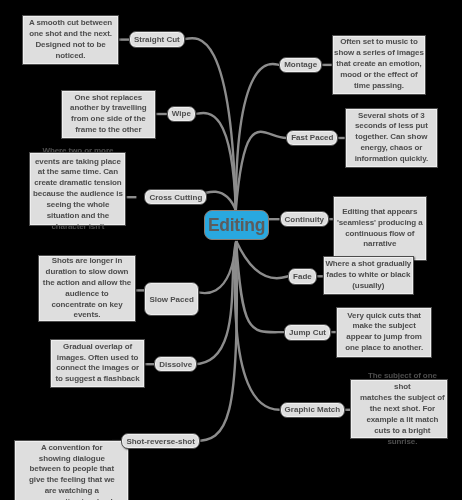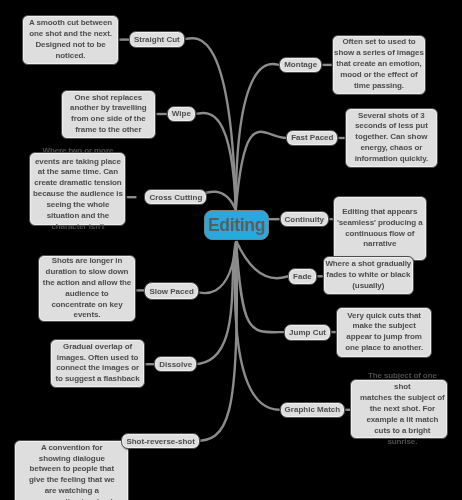--- a/index.html
+++ b/index.html
@@ -3,21 +3,21 @@
 <meta charset="utf-8">
 <style>
   html,body{margin:0;padding:0;background:#000;}
   #stage{position:relative;width:462px;height:500px;background:#000;overflow:hidden;
     font-family:"Liberation Sans", sans-serif;-webkit-font-smoothing:antialiased;}
   svg.links{position:absolute;left:0;top:0;width:462px;height:500px;}
   .node{position:absolute;box-sizing:border-box;
     background:#dedede;border:1px solid #4c4c4c;color:#4d4d4d;font-weight:bold;
     box-shadow:inset 0 0 0 1px #f0f0f0, 1px 1px 1.5px rgba(0,0,0,0.55);
     display:flex;align-items:center;justify-content:center;text-align:center;}
-  .detail{font-size:8px;line-height:10.85px;border-radius:6px;padding:2px 1px;white-space:pre-line;letter-spacing:-0.1px;}
+  .detail{font-size:8px;line-height:10.85px;border-radius:0;padding:2px 1px;white-space:pre-line;letter-spacing:-0.1px;}
   .label{font-size:8px;border-radius:7px;white-space:nowrap;padding:0 4px;}
   .root{position:absolute;box-sizing:border-box;background:#29a8df;border:1px solid #8a7b70;
     border-radius:8px;color:#5c5c5c;font-size:17.5px;font-weight:bold;letter-spacing:-0.3px;
     display:flex;align-items:center;justify-content:center;}
 </style>
 </head>
 <body>
 
 <div id="stage">
   <svg class="links" viewBox="0 0 462 500">
@@ -65,35 +65,35 @@
 seeing the whole
 situation and the
 character isn't</div>
       <div class="node label" style="left: 136.4px; top: 189px; height: 16.4px; margin-left: 8px;">Cross Cutting</div>
       <div class="node detail" style="left: 38.4px; top: 255.2px; width: 97.2px; height: 67px;">Shots are longer in
 duration to slow down
 the action and allow the
 audience to
 concentrate on key
 events.</div>
-      <div class="node label" style="left: 144.4px; top: 282.1px; height: 18px; border-radius: 8px;">Slow Paced</div>
+      <div class="node label" style="left: 144.4px; top: 282.1px; height: 34px;">Slow Paced</div>
       <div class="node detail" style="left: 49.9px; top: 339.2px; width: 95.3px; height: 48.4px;">Gradual overlap of
 images. Often used to
 connect the images or
 to suggest a flashback</div>
       <div class="node label" style="left: 154.2px; top: 355.9px; height: 16.6px;">Dissolve</div>
       <div class="node detail" style="left: 14.3px; top: 401.1px; width: 115px; height: 81.1px; margin-top: 39px;">A convention for
 showing dialogue
 between to people that
 give the feeling that we
 are watching a
 conversation in a 'real
 life' way.</div>
       <div class="node label" style="left: 121.4px; top: 432.9px; height: 16.5px;">Shot-reverse-shot</div>
-      <div class="node detail" style="left: 331.7px; top: 34.5px; width: 94.5px; height: 60px;">Often set to used to
+      <div class="node detail" style="left: 331.7px; top: 34.5px; width: 94.5px; height: 60px;">Often set to music to
 show a series of images
 that create an emotion,
 mood or the effect of
 time passing.</div>
       <div class="node label" style="left: 279.2px; top: 56.6px; height: 16.6px;">Montage</div>
       <div class="node detail" style="left: 344.7px; top: 107.6px; width: 93.3px; height: 60.2px;">Several shots of 3
 seconds of less put
 together. Can show
 energy, chaos or
 information quickly.</div>

